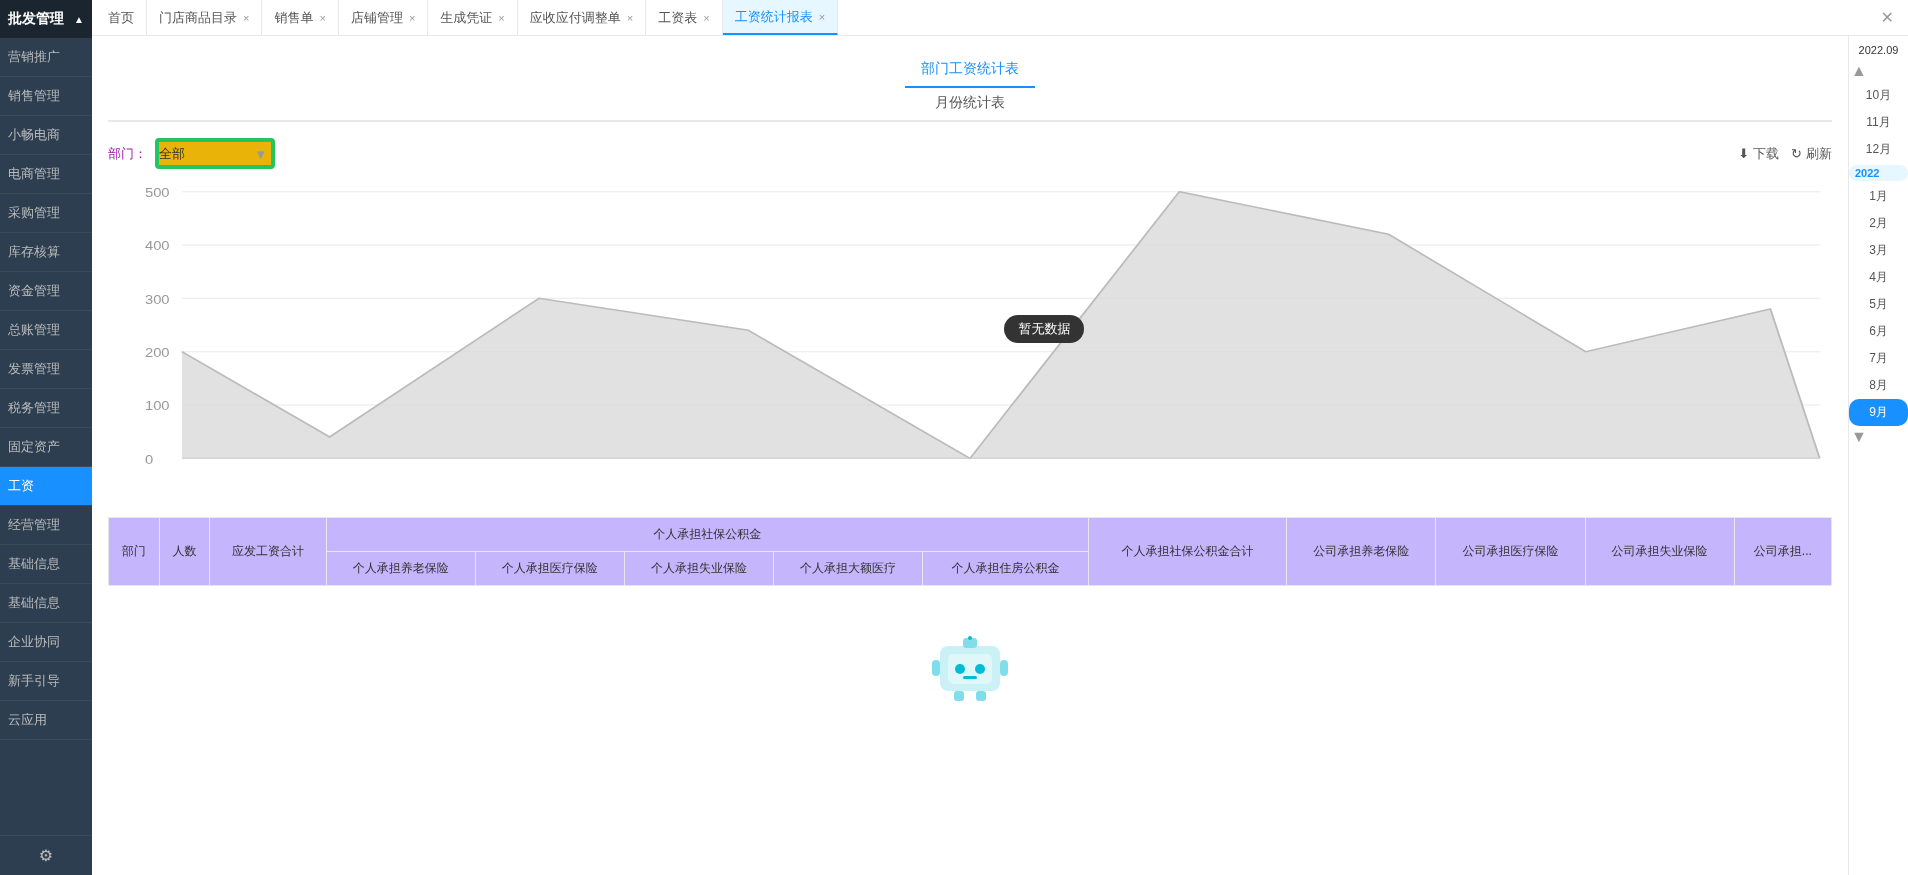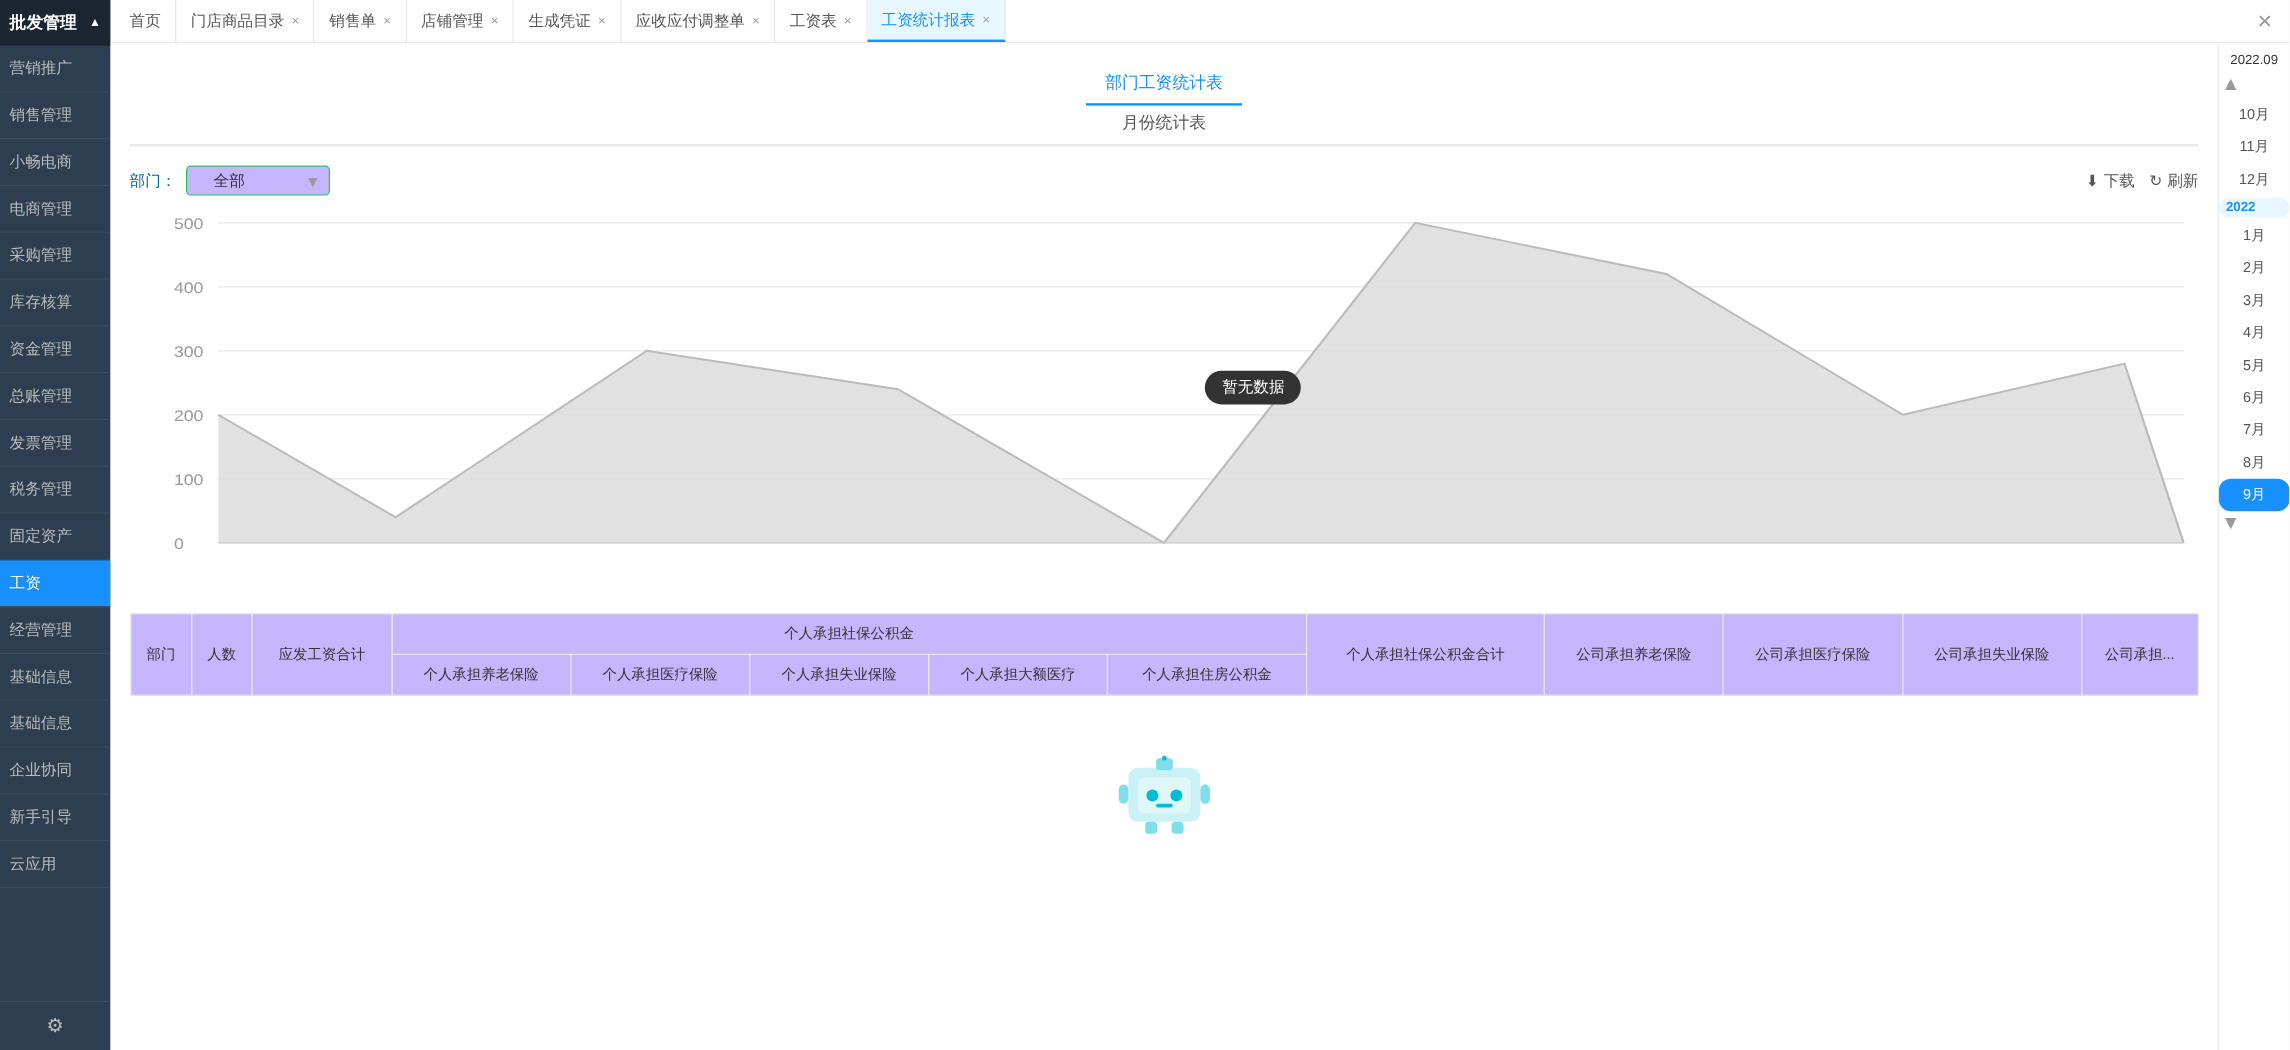--- a/index.html
+++ b/index.html
@@ -113,33 +113,33 @@
     .sub-tab.active { color: #1890ff; border-bottom: 2px solid #1890ff; }
 
     
     .toolbar {
       display: flex;
       align-items: center;
       justify-content: space-between;
       margin-bottom: 12px;
     }
     .toolbar-left { display: flex; align-items: center; gap: 8px; }
-    .toolbar-label { font-size: 13px; color: #0369a1; font-family: Liberation Mono, monospace; }
+    .toolbar-label { font-size: 13px; color: #a21caf; font-family: Liberation Mono, monospace; }
     .select-wrapper {
       position: relative;
       display: inline-block;
     }
     .dept-select {
       appearance: none;
-      border: 1px solid #22c55e;
+      border: 4px solid #22c55e;
       border-radius: 4px;
-      padding: 4px 28px 4px 22px;
+      padding: 4px 28px 4px 0;
       font-size: 13px;
       color: #333;
-      background: #c4b5fd;
+      background: #eab308;
       cursor: pointer;
       min-width: 120px;
     }
     .select-arrow {
       position: absolute;
       right: 8px;
       top: 50%;
       transform: translateY(-50%);
       color: #999;
       pointer-events: none;

